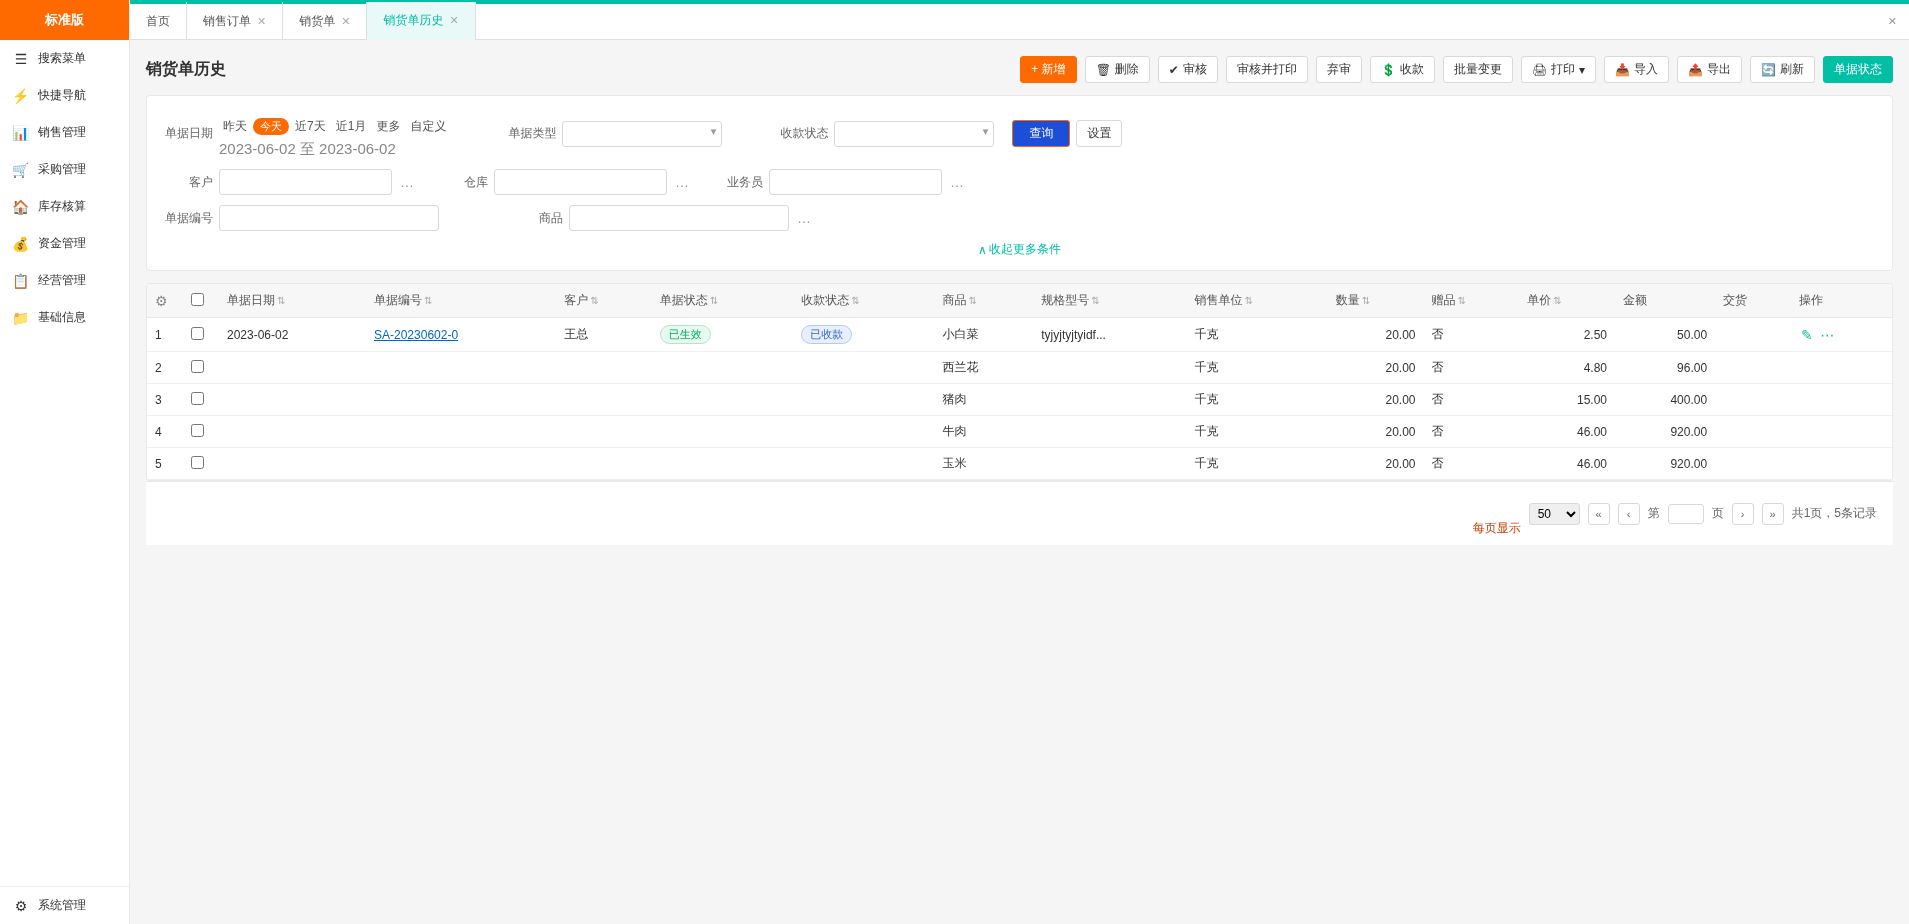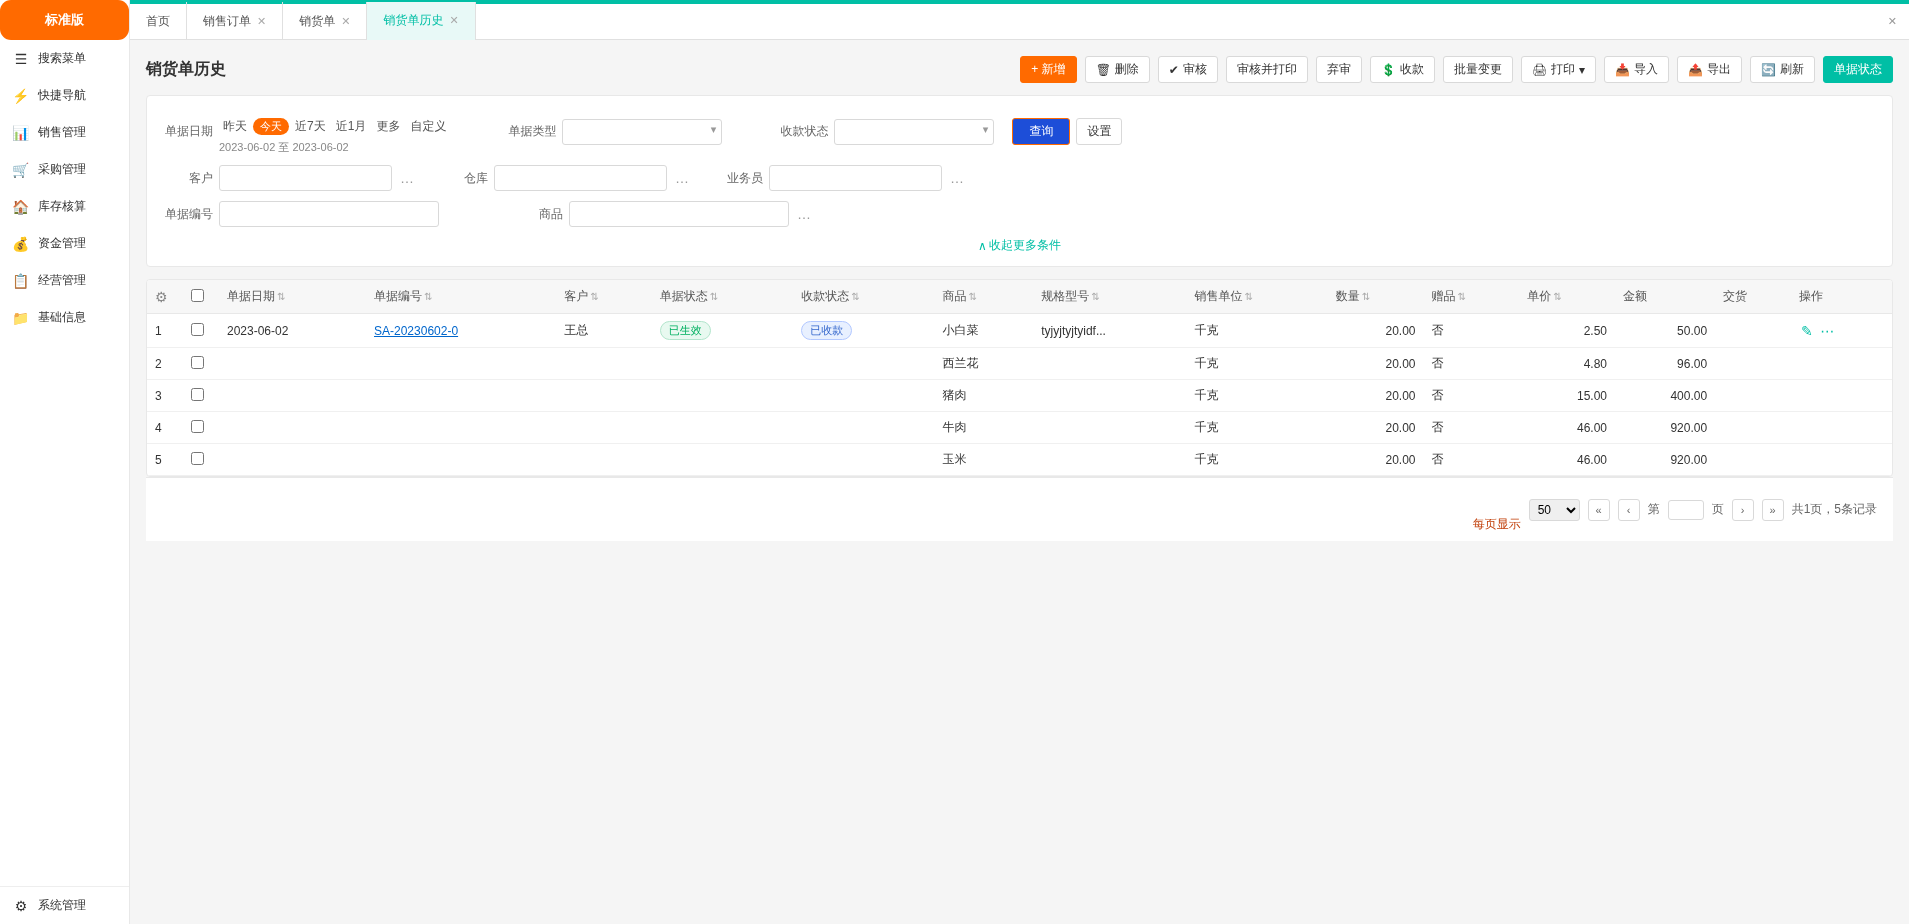--- a/index.html
+++ b/index.html
@@ -1,20 +1,20 @@
 <!DOCTYPE html>
 <html><head>
   <meta charset="utf-8">
   <style>
     * { box-sizing: border-box; margin: 0; padding: 0; font-family: "Microsoft YaHei", Arial, sans-serif; font-size: 12px; }
     body { display: flex; height: 924px; overflow: hidden; background: #f5f5f5; }
 
     
     .sidebar { width: 130px; background: #fff; border-right: 1px solid #e8e8e8; display: flex; flex-direction: column; flex-shrink: 0; }
-    .sidebar-logo { height: 40px; background: #ff6a00; display: flex; align-items: center; justify-content: center; color: #fff; font-size: 13px; font-weight: bold; padding: 0 8px; border-radius: 11px; }
+    .sidebar-logo { height: 40px; background: #ff6a00; display: flex; align-items: center; justify-content: center; color: #fff; font-size: 13px; font-weight: bold; padding: 0 8px; }
     .sidebar-item { display: flex; align-items: center; padding: 10px 12px; cursor: pointer; color: #333; gap: 8px; }
     .sidebar-item .icon { font-size: 14px; width: 18px; text-align: center; }
     .sidebar-bottom { margin-top: auto; border-top: 1px solid #eee; }
 
     
     .main { flex: 1; display: flex; flex-direction: column; overflow: hidden; }
 
     
     .tab-bar { height: 36px; background: #fff; border-bottom: 1px solid #e0e0e0; display: flex; align-items: center; padding: 0 0; flex-shrink: 0; }
     .tab { padding: 0 16px; height: 40px; display: flex; align-items: center; gap: 6px; cursor: pointer; border-right: 1px solid #e0e0e0; color: #555; font-size: 12px; white-space: nowrap; }
@@ -42,21 +42,21 @@
     .filter-item { display: flex; align-items: center; gap: 6px; }
     .filter-label { color: #666; white-space: nowrap; min-width: 50px; text-align: right; }
     .filter-input { border: 1px solid #d9d9d9; border-radius: 3px; padding: 3px 8px; color: #333; background: #fff; min-width: 160px; height: 26px; }
     .filter-input-wide { min-width: 220px; }
     .filter-select { border: 1px solid #d9d9d9; border-radius: 3px; padding: 3px 8px; color: #333; background: #fff; min-width: 160px; height: 26px; appearance: none; padding-right: 24px; position: relative; }
     .select-wrap { position: relative; display: inline-block; }
     .select-wrap::after { content: "▾"; position: absolute; right: 6px; top: 4px; color: #999; pointer-events: none; font-size: 11px; }
     .filter-dots { color: #999; cursor: pointer; font-size: 14px; margin-left: 2px; }
     .date-badge { background: #ff6a00; color: #fff; border-radius: 10px; padding: 1px 7px; font-size: 11px; cursor: pointer; }
     .date-link { color: #555; cursor: pointer; padding: 1px 4px; }
-    .date-range { color: #888; font-size: 11px; margin-top: 2px; }
+    .date-range { color: #888; font-size: 15px; margin-top: 2px; }
     .date-group { display: flex; flex-direction: column; margin-top: 9px; }
     .date-links { display: flex; align-items: center; gap: 2px; margin-bottom: 2px; }
     .collapse-btn { color: #00bfa5; cursor: pointer; font-size: 12px; display: flex; align-items: center; gap: 2px; }
 
     
     .table-wrap { background: #fff; border: 1px solid #e8e8e8; border-radius: 4px; overflow: hidden; }
     table { width: 100%; border-collapse: collapse; }
     thead tr { background: #f7f7f7; }
     th { padding: 8px 8px; text-align: left; font-weight: normal; color: #555; border-bottom: 1px solid #e8e8e8; white-space: nowrap; font-size: 12px; }
     td { padding: 7px 8px; border-bottom: 1px solid #f0f0f0; color: #333; font-size: 12px; white-space: nowrap; }

